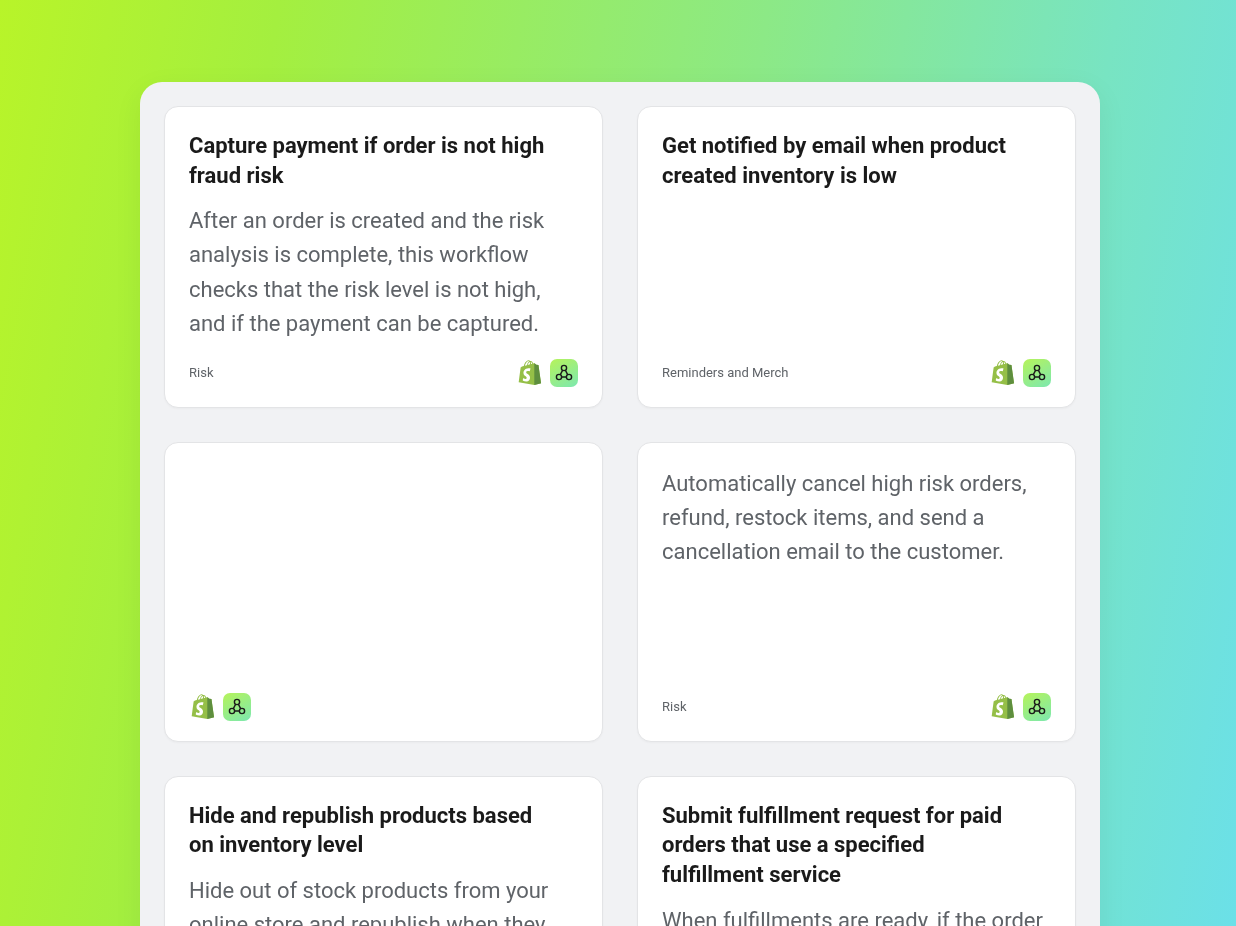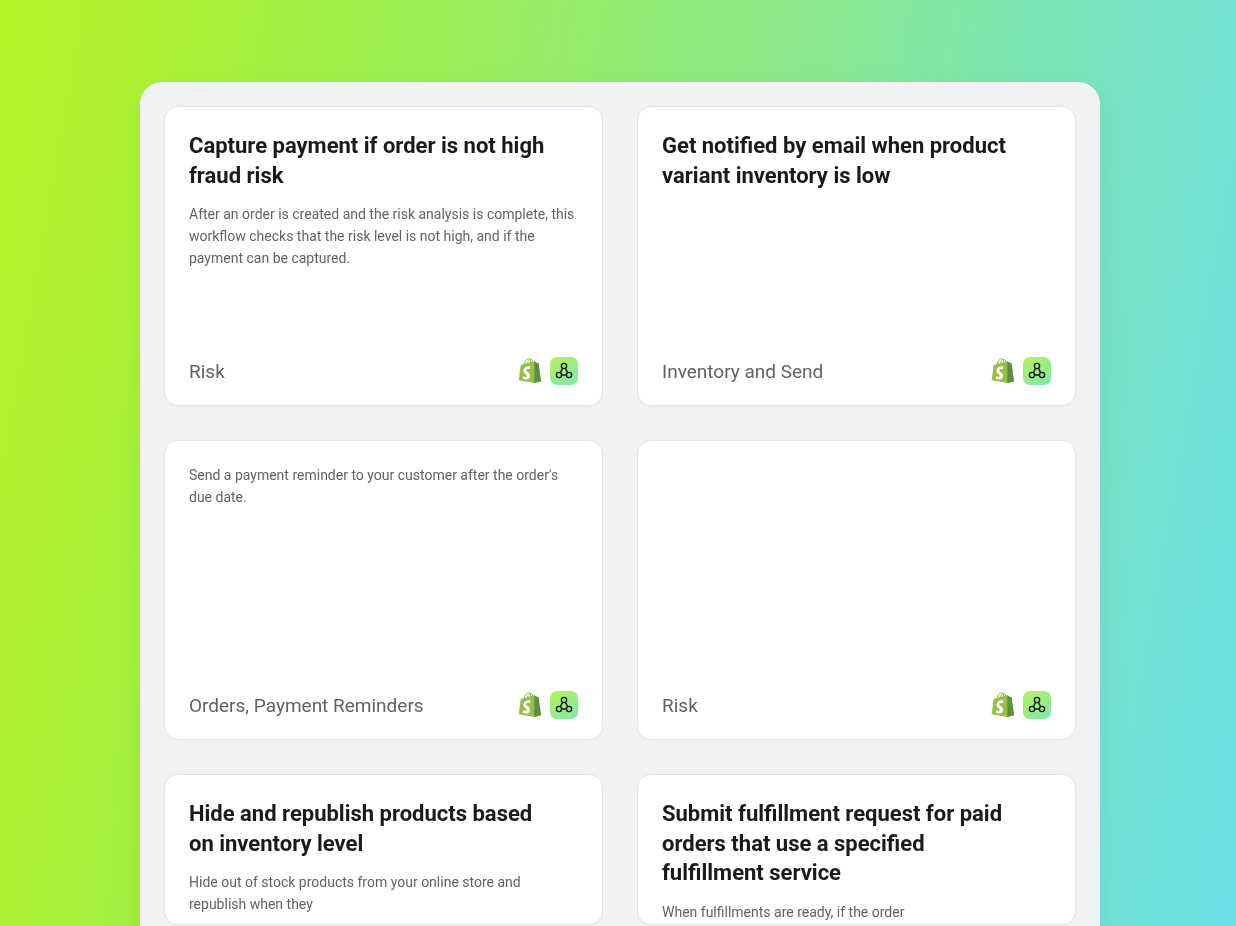--- a/index.html
+++ b/index.html
@@ -39,34 +39,34 @@
   .card.short { min-height: 0; padding-bottom: 0; }
   .card-title {
     font-size: 22px;
     font-weight: 700;
     color: #1a1a1a;
     line-height: 1.35;
     margin-bottom: 14px;
     max-width: 95%;
   }
   .card-desc {
-    font-size: 14px;
+    font-size: 22px;
     color: #5f6368;
     line-height: 1.55;
     flex: 0 0 auto;
   }
   .spacer { flex: 1 1 auto; }
   .card-footer {
     display: flex;
     align-items: center;
     justify-content: space-between;
     margin-top: 18px;
   }
   .tags {
-    font-size: 19px;
+    font-size: 13px;
     color: #5f6368;
   }
   .icons {
     display: flex;
     align-items: center;
     gap: 6px;
   }
   .icon-shopify, .icon-flow {
     width: 28px;
     height: 28px;
@@ -109,74 +109,73 @@
                   <circle cx="15" cy="14" r="2.6"></circle>
                   <path d="M8.7 7.2 L6.2 11.8 M11.3 7.2 L13.8 11.8 M7.6 14 L12.4 14"></path>
                 </g>
               </svg>
           </span>
         </div>
       </div>
     </div>
 
     <div class="card">
-      <div class="card-title">Get notified by email when product variant inventory is low</div>
-      <div class="spacer"></div>
-      <div class="card-footer">
-        <div class="tags">Inventory and Send</div>
-        <div class="icons">
-          <span class="icon-shopify">
-            <svg viewBox="0 0 24 26">
-                <path fill="#95BF47" d="M20.5 5.2c0-.1-.1-.2-.3-.2-.1 0-2.1-.2-2.1-.2s-1.4-1.4-1.6-1.5c-.2-.2-.5-.1-.6-.1 0 0-.3.1-.8.2-.1-.3-.2-.6-.4-.9-.5-1-1.3-1.5-2.2-1.5-.1 0-.1 0-.2 0 0 0-.1-.1-.1-.1C11.7.4 11.2.2 10.6.2 9.4.2 8.2 1.1 7.2 2.6c-.7 1.1-1.2 2.4-1.4 3.5-1.4.4-2.4.7-2.4.8-.7.2-.7.2-.8 1C2.5 8.3.7 22.3.7 22.3l15.7 2.7 6.8-1.7S20.5 5.3 20.5 5.2zM14.3 3.7c-.4.1-.8.2-1.2.4 0-.6-.1-1.5-.4-2.2C13.7 2 14.1 3.1 14.3 3.7zM12.3 4.3c-.8.2-1.7.5-2.6.8.2-.9.7-1.9 1.2-2.5.2-.2.5-.5.8-.7.3.7.4 1.6.4 2.4h.2zM10.6 1c.3 0 .5.1.7.2-.3.2-.6.4-.9.8-.7.8-1.3 2-1.5 3.2-.7.2-1.4.4-2 .6C7.3 3.9 8.9 1 10.6 1z"></path>
-                <path fill="#5E8E3E" d="M20.2 5c-.1 0-2.1-.2-2.1-.2s-1.4-1.4-1.6-1.5c-.1-.1-.1-.1-.2-.1V25l6.8-1.7S20.5 5.3 20.5 5.2C20.5 5.1 20.3 5 20.2 5z"></path>
-                <path fill="#FFF" d="M12.5 8.4l-.8 3c0 0-.9-.4-1.9-.3-1.6.1-1.6 1.1-1.6 1.3.1 1.4 3.6 1.7 3.8 4.8.2 2.5-1.3 4.1-3.4 4.3-2.5.2-3.9-1.3-3.9-1.3l.5-2.3s1.4 1.1 2.5 1c.7 0 1-.6 1-1.1-.1-1.8-3-1.7-3.2-4.6-.2-2.4 1.4-4.8 4.9-5C12 8.2 12.5 8.4 12.5 8.4z"></path>
-              </svg>
-          </span>
-          <span class="icon-flow">
-            <svg viewBox="0 0 20 20">
-                <g fill="none" stroke="#1a1a1a" stroke-width="1.4">
-                  <circle cx="10" cy="5" r="2.6"></circle>
-                  <circle cx="5" cy="14" r="2.6"></circle>
-                  <circle cx="15" cy="14" r="2.6"></circle>
-                  <path d="M8.7 7.2 L6.2 11.8 M11.3 7.2 L13.8 11.8 M7.6 14 L12.4 14"></path>
-                </g>
-              </svg>
-          </span>
-        </div>
-      </div>
-    </div>
-
-    <div class="card">
-      <div class="card-desc">Send a payment reminder to your customer after the order's due date.</div>
-      <div class="spacer"></div>
-      <div class="card-footer">
-        <div class="tags">Orders, Payment Reminders</div>
-        <div class="icons">
-          <span class="icon-shopify">
-            <svg viewBox="0 0 24 26">
-                <path fill="#95BF47" d="M20.5 5.2c0-.1-.1-.2-.3-.2-.1 0-2.1-.2-2.1-.2s-1.4-1.4-1.6-1.5c-.2-.2-.5-.1-.6-.1 0 0-.3.1-.8.2-.1-.3-.2-.6-.4-.9-.5-1-1.3-1.5-2.2-1.5-.1 0-.1 0-.2 0 0 0-.1-.1-.1-.1C11.7.4 11.2.2 10.6.2 9.4.2 8.2 1.1 7.2 2.6c-.7 1.1-1.2 2.4-1.4 3.5-1.4.4-2.4.7-2.4.8-.7.2-.7.2-.8 1C2.5 8.3.7 22.3.7 22.3l15.7 2.7 6.8-1.7S20.5 5.3 20.5 5.2zM14.3 3.7c-.4.1-.8.2-1.2.4 0-.6-.1-1.5-.4-2.2C13.7 2 14.1 3.1 14.3 3.7zM12.3 4.3c-.8.2-1.7.5-2.6.8.2-.9.7-1.9 1.2-2.5.2-.2.5-.5.8-.7.3.7.4 1.6.4 2.4h.2zM10.6 1c.3 0 .5.1.7.2-.3.2-.6.4-.9.8-.7.8-1.3 2-1.5 3.2-.7.2-1.4.4-2 .6C7.3 3.9 8.9 1 10.6 1z"></path>
-                <path fill="#5E8E3E" d="M20.2 5c-.1 0-2.1-.2-2.1-.2s-1.4-1.4-1.6-1.5c-.1-.1-.1-.1-.2-.1V25l6.8-1.7S20.5 5.3 20.5 5.2C20.5 5.1 20.3 5 20.2 5z"></path>
-                <path fill="#FFF" d="M12.5 8.4l-.8 3c0 0-.9-.4-1.9-.3-1.6.1-1.6 1.1-1.6 1.3.1 1.4 3.6 1.7 3.8 4.8.2 2.5-1.3 4.1-3.4 4.3-2.5.2-3.9-1.3-3.9-1.3l.5-2.3s1.4 1.1 2.5 1c.7 0 1-.6 1-1.1-.1-1.8-3-1.7-3.2-4.6-.2-2.4 1.4-4.8 4.9-5C12 8.2 12.5 8.4 12.5 8.4z"></path>
-              </svg>
-          </span>
-          <span class="icon-flow">
-            <svg viewBox="0 0 20 20">
-                <g fill="none" stroke="#1a1a1a" stroke-width="1.4">
-                  <circle cx="10" cy="5" r="2.6"></circle>
-                  <circle cx="5" cy="14" r="2.6"></circle>
-                  <circle cx="15" cy="14" r="2.6"></circle>
-                  <path d="M8.7 7.2 L6.2 11.8 M11.3 7.2 L13.8 11.8 M7.6 14 L12.4 14"></path>
-                </g>
-              </svg>
-          </span>
-        </div>
-      </div>
-    </div>
-
-    <div class="card">
+      <div class="card-title">Get notified by email when product created inventory is low</div>
+      <div class="spacer"></div>
+      <div class="card-footer">
+        <div class="tags">Reminders and Merch</div>
+        <div class="icons">
+          <span class="icon-shopify">
+            <svg viewBox="0 0 24 26">
+                <path fill="#95BF47" d="M20.5 5.2c0-.1-.1-.2-.3-.2-.1 0-2.1-.2-2.1-.2s-1.4-1.4-1.6-1.5c-.2-.2-.5-.1-.6-.1 0 0-.3.1-.8.2-.1-.3-.2-.6-.4-.9-.5-1-1.3-1.5-2.2-1.5-.1 0-.1 0-.2 0 0 0-.1-.1-.1-.1C11.7.4 11.2.2 10.6.2 9.4.2 8.2 1.1 7.2 2.6c-.7 1.1-1.2 2.4-1.4 3.5-1.4.4-2.4.7-2.4.8-.7.2-.7.2-.8 1C2.5 8.3.7 22.3.7 22.3l15.7 2.7 6.8-1.7S20.5 5.3 20.5 5.2zM14.3 3.7c-.4.1-.8.2-1.2.4 0-.6-.1-1.5-.4-2.2C13.7 2 14.1 3.1 14.3 3.7zM12.3 4.3c-.8.2-1.7.5-2.6.8.2-.9.7-1.9 1.2-2.5.2-.2.5-.5.8-.7.3.7.4 1.6.4 2.4h.2zM10.6 1c.3 0 .5.1.7.2-.3.2-.6.4-.9.8-.7.8-1.3 2-1.5 3.2-.7.2-1.4.4-2 .6C7.3 3.9 8.9 1 10.6 1z"></path>
+                <path fill="#5E8E3E" d="M20.2 5c-.1 0-2.1-.2-2.1-.2s-1.4-1.4-1.6-1.5c-.1-.1-.1-.1-.2-.1V25l6.8-1.7S20.5 5.3 20.5 5.2C20.5 5.1 20.3 5 20.2 5z"></path>
+                <path fill="#FFF" d="M12.5 8.4l-.8 3c0 0-.9-.4-1.9-.3-1.6.1-1.6 1.1-1.6 1.3.1 1.4 3.6 1.7 3.8 4.8.2 2.5-1.3 4.1-3.4 4.3-2.5.2-3.9-1.3-3.9-1.3l.5-2.3s1.4 1.1 2.5 1c.7 0 1-.6 1-1.1-.1-1.8-3-1.7-3.2-4.6-.2-2.4 1.4-4.8 4.9-5C12 8.2 12.5 8.4 12.5 8.4z"></path>
+              </svg>
+          </span>
+          <span class="icon-flow">
+            <svg viewBox="0 0 20 20">
+                <g fill="none" stroke="#1a1a1a" stroke-width="1.4">
+                  <circle cx="10" cy="5" r="2.6"></circle>
+                  <circle cx="5" cy="14" r="2.6"></circle>
+                  <circle cx="15" cy="14" r="2.6"></circle>
+                  <path d="M8.7 7.2 L6.2 11.8 M11.3 7.2 L13.8 11.8 M7.6 14 L12.4 14"></path>
+                </g>
+              </svg>
+          </span>
+        </div>
+      </div>
+    </div>
+
+    <div class="card">
+      <div class="spacer"></div>
+      <div class="card-footer">
+        <div class="icons">
+          <span class="icon-shopify">
+            <svg viewBox="0 0 24 26">
+                <path fill="#95BF47" d="M20.5 5.2c0-.1-.1-.2-.3-.2-.1 0-2.1-.2-2.1-.2s-1.4-1.4-1.6-1.5c-.2-.2-.5-.1-.6-.1 0 0-.3.1-.8.2-.1-.3-.2-.6-.4-.9-.5-1-1.3-1.5-2.2-1.5-.1 0-.1 0-.2 0 0 0-.1-.1-.1-.1C11.7.4 11.2.2 10.6.2 9.4.2 8.2 1.1 7.2 2.6c-.7 1.1-1.2 2.4-1.4 3.5-1.4.4-2.4.7-2.4.8-.7.2-.7.2-.8 1C2.5 8.3.7 22.3.7 22.3l15.7 2.7 6.8-1.7S20.5 5.3 20.5 5.2zM14.3 3.7c-.4.1-.8.2-1.2.4 0-.6-.1-1.5-.4-2.2C13.7 2 14.1 3.1 14.3 3.7zM12.3 4.3c-.8.2-1.7.5-2.6.8.2-.9.7-1.9 1.2-2.5.2-.2.5-.5.8-.7.3.7.4 1.6.4 2.4h.2zM10.6 1c.3 0 .5.1.7.2-.3.2-.6.4-.9.8-.7.8-1.3 2-1.5 3.2-.7.2-1.4.4-2 .6C7.3 3.9 8.9 1 10.6 1z"></path>
+                <path fill="#5E8E3E" d="M20.2 5c-.1 0-2.1-.2-2.1-.2s-1.4-1.4-1.6-1.5c-.1-.1-.1-.1-.2-.1V25l6.8-1.7S20.5 5.3 20.5 5.2C20.5 5.1 20.3 5 20.2 5z"></path>
+                <path fill="#FFF" d="M12.5 8.4l-.8 3c0 0-.9-.4-1.9-.3-1.6.1-1.6 1.1-1.6 1.3.1 1.4 3.6 1.7 3.8 4.8.2 2.5-1.3 4.1-3.4 4.3-2.5.2-3.9-1.3-3.9-1.3l.5-2.3s1.4 1.1 2.5 1c.7 0 1-.6 1-1.1-.1-1.8-3-1.7-3.2-4.6-.2-2.4 1.4-4.8 4.9-5C12 8.2 12.5 8.4 12.5 8.4z"></path>
+              </svg>
+          </span>
+          <span class="icon-flow">
+            <svg viewBox="0 0 20 20">
+                <g fill="none" stroke="#1a1a1a" stroke-width="1.4">
+                  <circle cx="10" cy="5" r="2.6"></circle>
+                  <circle cx="5" cy="14" r="2.6"></circle>
+                  <circle cx="15" cy="14" r="2.6"></circle>
+                  <path d="M8.7 7.2 L6.2 11.8 M11.3 7.2 L13.8 11.8 M7.6 14 L12.4 14"></path>
+                </g>
+              </svg>
+          </span>
+        </div>
+      </div>
+    </div>
+
+    <div class="card">
+      <div class="card-desc">Automatically cancel high risk orders, refund, restock items, and send a cancellation email to the customer.</div>
       <div class="spacer"></div>
       <div class="card-footer">
         <div class="tags">Risk</div>
         <div class="icons">
           <span class="icon-shopify">
             <svg viewBox="0 0 24 26">
                 <path fill="#95BF47" d="M20.5 5.2c0-.1-.1-.2-.3-.2-.1 0-2.1-.2-2.1-.2s-1.4-1.4-1.6-1.5c-.2-.2-.5-.1-.6-.1 0 0-.3.1-.8.2-.1-.3-.2-.6-.4-.9-.5-1-1.3-1.5-2.2-1.5-.1 0-.1 0-.2 0 0 0-.1-.1-.1-.1C11.7.4 11.2.2 10.6.2 9.4.2 8.2 1.1 7.2 2.6c-.7 1.1-1.2 2.4-1.4 3.5-1.4.4-2.4.7-2.4.8-.7.2-.7.2-.8 1C2.5 8.3.7 22.3.7 22.3l15.7 2.7 6.8-1.7S20.5 5.3 20.5 5.2zM14.3 3.7c-.4.1-.8.2-1.2.4 0-.6-.1-1.5-.4-2.2C13.7 2 14.1 3.1 14.3 3.7zM12.3 4.3c-.8.2-1.7.5-2.6.8.2-.9.7-1.9 1.2-2.5.2-.2.5-.5.8-.7.3.7.4 1.6.4 2.4h.2zM10.6 1c.3 0 .5.1.7.2-.3.2-.6.4-.9.8-.7.8-1.3 2-1.5 3.2-.7.2-1.4.4-2 .6C7.3 3.9 8.9 1 10.6 1z"></path>
                 <path fill="#5E8E3E" d="M20.2 5c-.1 0-2.1-.2-2.1-.2s-1.4-1.4-1.6-1.5c-.1-.1-.1-.1-.2-.1V25l6.8-1.7S20.5 5.3 20.5 5.2C20.5 5.1 20.3 5 20.2 5z"></path>
                 <path fill="#FFF" d="M12.5 8.4l-.8 3c0 0-.9-.4-1.9-.3-1.6.1-1.6 1.1-1.6 1.3.1 1.4 3.6 1.7 3.8 4.8.2 2.5-1.3 4.1-3.4 4.3-2.5.2-3.9-1.3-3.9-1.3l.5-2.3s1.4 1.1 2.5 1c.7 0 1-.6 1-1.1-.1-1.8-3-1.7-3.2-4.6-.2-2.4 1.4-4.8 4.9-5C12 8.2 12.5 8.4 12.5 8.4z"></path>
               </svg>

